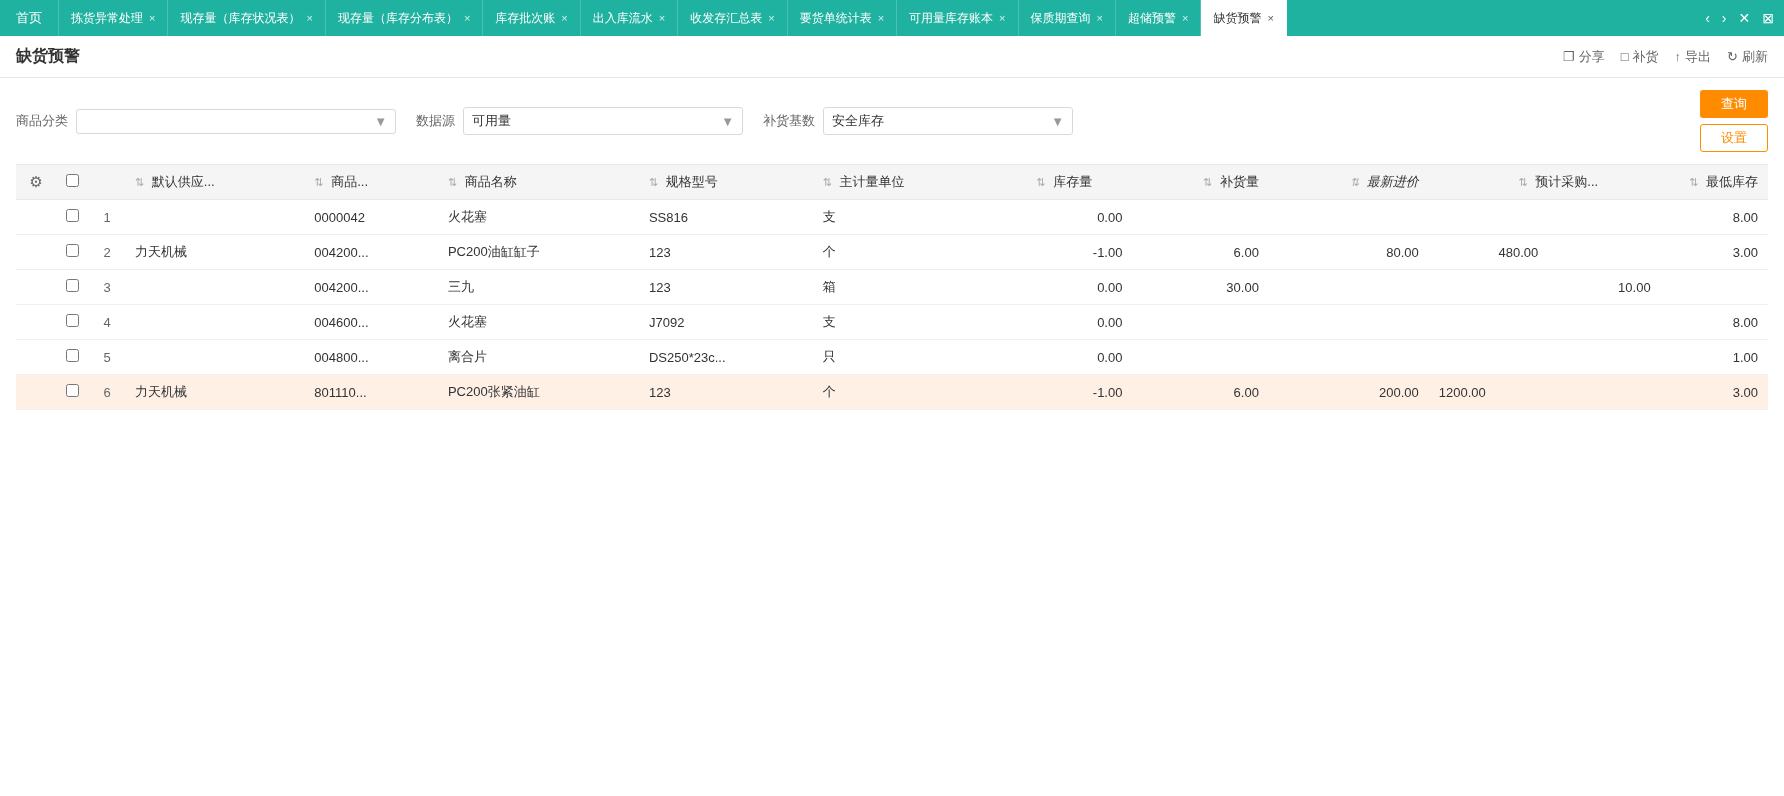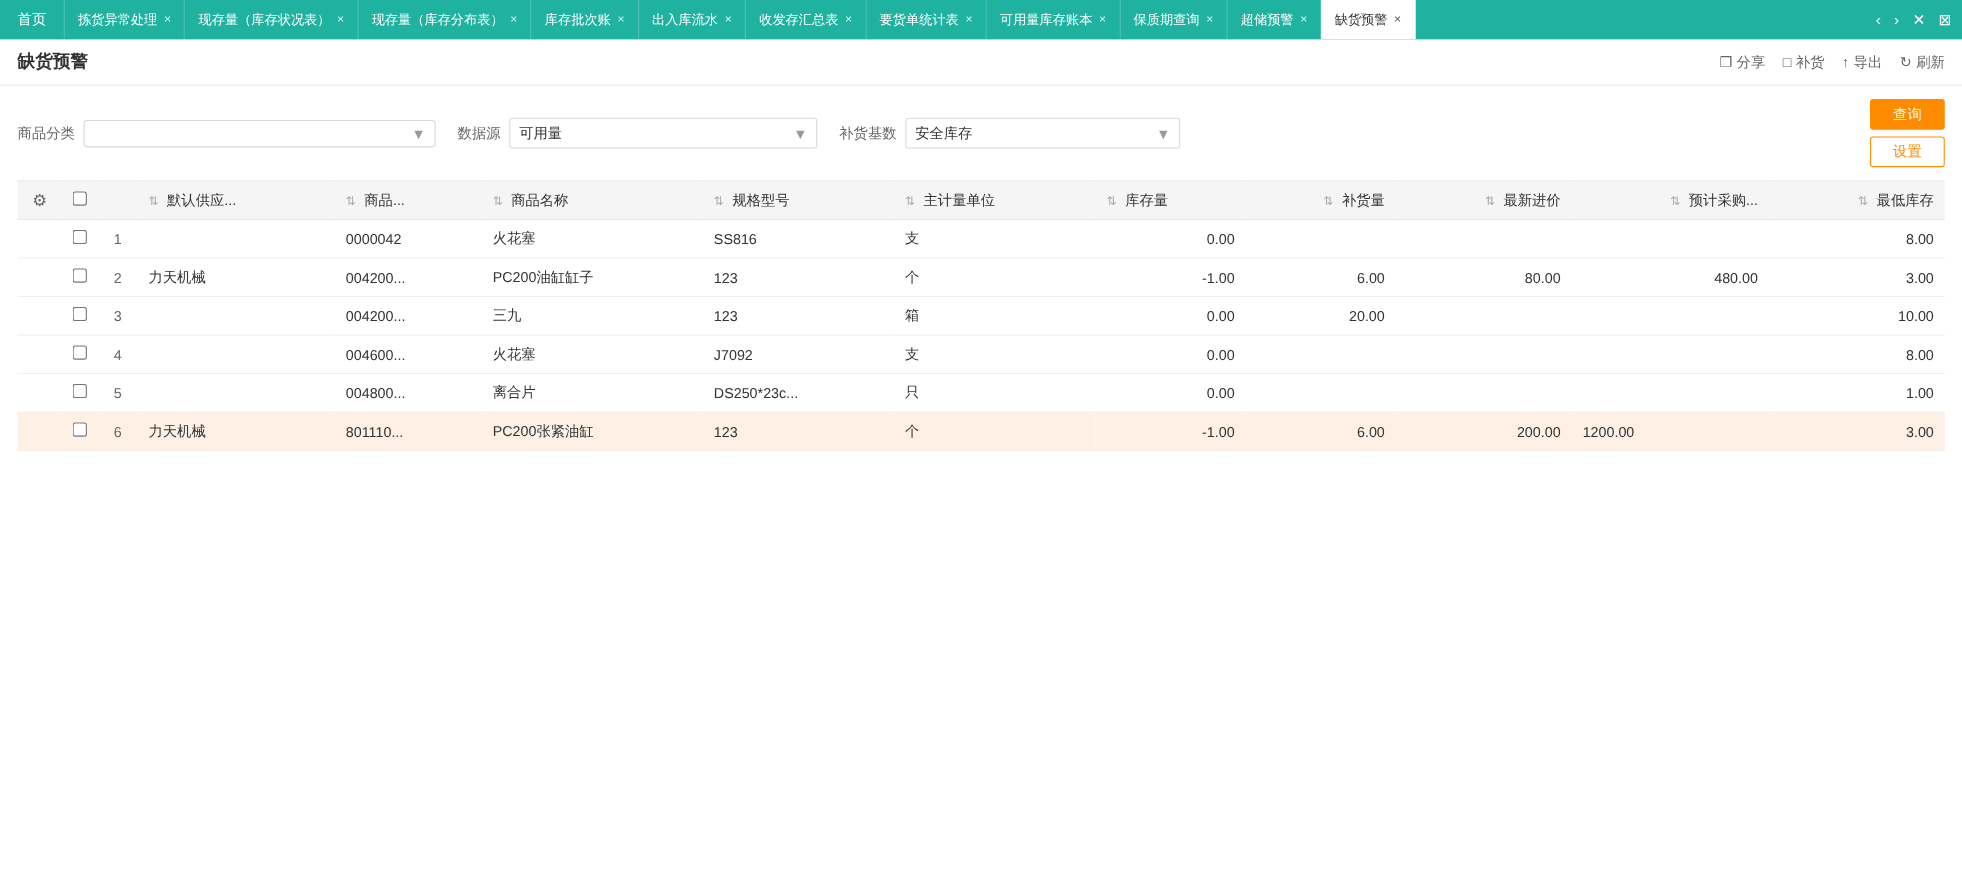--- a/index.html
+++ b/index.html
@@ -327,29 +327,29 @@
             <span>商品名称</span>
           </th>
           <th>
             <span class="sort-icon">⇅</span>
             <span>规格型号</span>
           </th>
           <th>
             <span class="sort-icon">⇅</span>
             <span>主计量单位</span>
           </th>
-          <th style="text-align:left;margin-top:11px;">
+          <th style="text-align:center;margin-top:11px;">
             <span class="sort-icon">⇅</span>
             <span>库存量</span>
           </th>
           <th style="text-align:right;margin-top:16px;">
             <span class="sort-icon">⇅</span>
             <span>补货量</span>
           </th>
-          <th style="text-align:right;">
+          <th style="text-align:right;font-style:italic;">
             <span class="sort-icon">⇅</span>
             <span>最新进价</span>
           </th>
           <th style="text-align:right;">
             <span class="sort-icon">⇅</span>
             <span>预计采购...</span>
           </th>
           <th style="text-align:right;">
             <span class="sort-icon">⇅</span>
             <span>最低库存</span>
@@ -381,39 +381,39 @@
     </td>
     <td style="text-align:center;color:#666;">2</td>
     <td>力天机械</td>
     <td>004200...</td>
     <td>PC200油缸缸子</td>
     <td>123</td>
     <td>个</td>
     <td style="text-align:right;">-1.00</td>
     <td style="text-align:right;">6.00</td>
     <td style="text-align:right;">80.00</td>
-    <td style="text-align:right;">480.00</td>
+    <td style="text-align:center;">480.00</td>
     <td style="text-align:right;">3.00</td>
   </tr>
           <tr>
     <td style="text-align:center;"></td>
     <td class="checkbox-cell">
       <input type="checkbox" style="">
     </td>
     <td style="text-align:center;color:#666;">3</td>
     <td></td>
     <td>004200...</td>
     <td>三九</td>
     <td>123</td>
     <td>箱</td>
     <td style="text-align:right;">0.00</td>
-    <td style="text-align:right;">20.00</td>
-    <td style="text-align:right;"></td>
-    <td style="text-align:right;"></td>
-    <td style="text-align:right;">10.00</td>
+    <td style="text-align:right;">30.00</td>
+    <td style="text-align:right;"></td>
+    <td style="text-align:right;"></td>
+    <td style="text-align:left;">10.00</td>
   </tr>
           <tr>
     <td style="text-align:center;"></td>
     <td class="checkbox-cell">
       <input type="checkbox" style="">
     </td>
     <td style="text-align:center;color:#666;">4</td>
     <td></td>
     <td>004600...</td>
     <td>火花塞</td>

